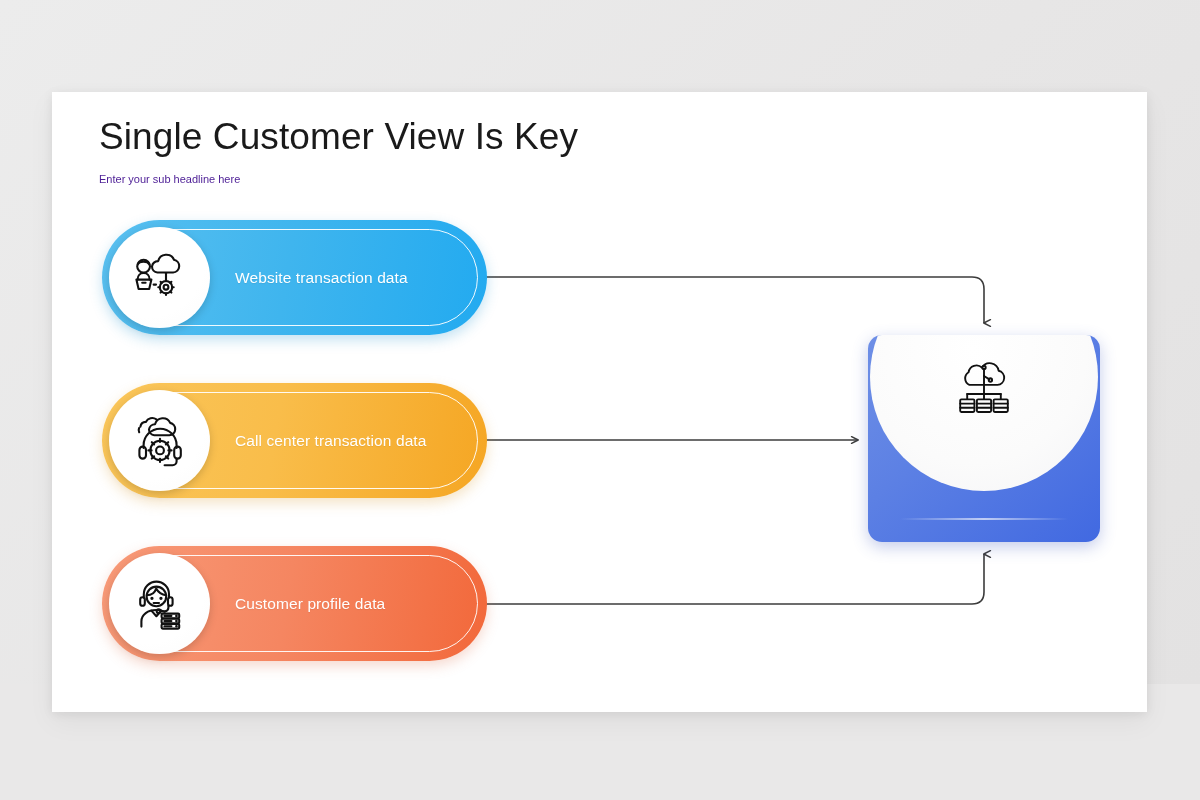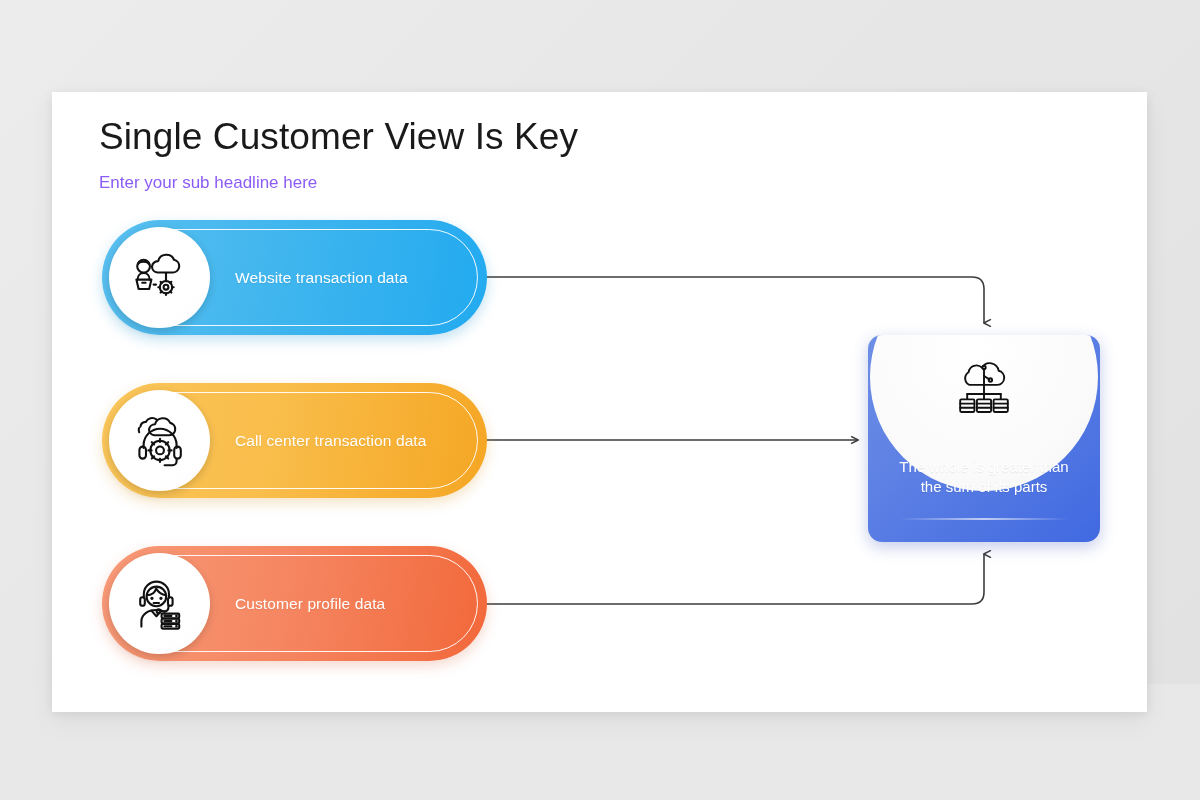--- a/index.html
+++ b/index.html
@@ -38,23 +38,23 @@
     font-size: 37px;
     font-weight: 400;
     color: #1a1a1a;
     letter-spacing: 0.1px;
     white-space: nowrap;
   }
   #subtitle {
     position: absolute;
     left: 47px;
     top: 81px;
-    font-size: 17px;
+    font-size: 11px;
     font-weight: 400;
-    color: #8b5cf6;
+    color: #4c1d95;
     white-space: nowrap;
   }
 
   
   .pill {
     position: absolute;
     left: 50px;
     width: 385px;
     height: 115px;
     border-radius: 58px;
@@ -285,19 +285,17 @@
           <path d="M17.2 33 h33.6"></path>
           <path d="M17.2 33 v5 M34 33 v5 M50.8 33 v5"></path>
           <rect x="10.2" y="38.4" width="14.2" height="12.6" rx="1.2"></rect>
           <rect x="26.9" y="38.4" width="14.2" height="12.6" rx="1.2"></rect>
           <rect x="43.6" y="38.4" width="14.2" height="12.6" rx="1.2"></rect>
           <path d="M10.2 42.6 h14.2 M10.2 46.8 h14.2"></path>
           <path d="M26.9 42.6 h14.2 M26.9 46.8 h14.2"></path>
           <path d="M43.6 42.6 h14.2 M43.6 46.8 h14.2"></path>
         </svg>
       </div>
-      <div id="card-text">The whole is greater than
-the sum of its parts</div>
       <div id="card-sheen"></div>
     </div>
 
   </div>
 </div>
 
 </body></html>

